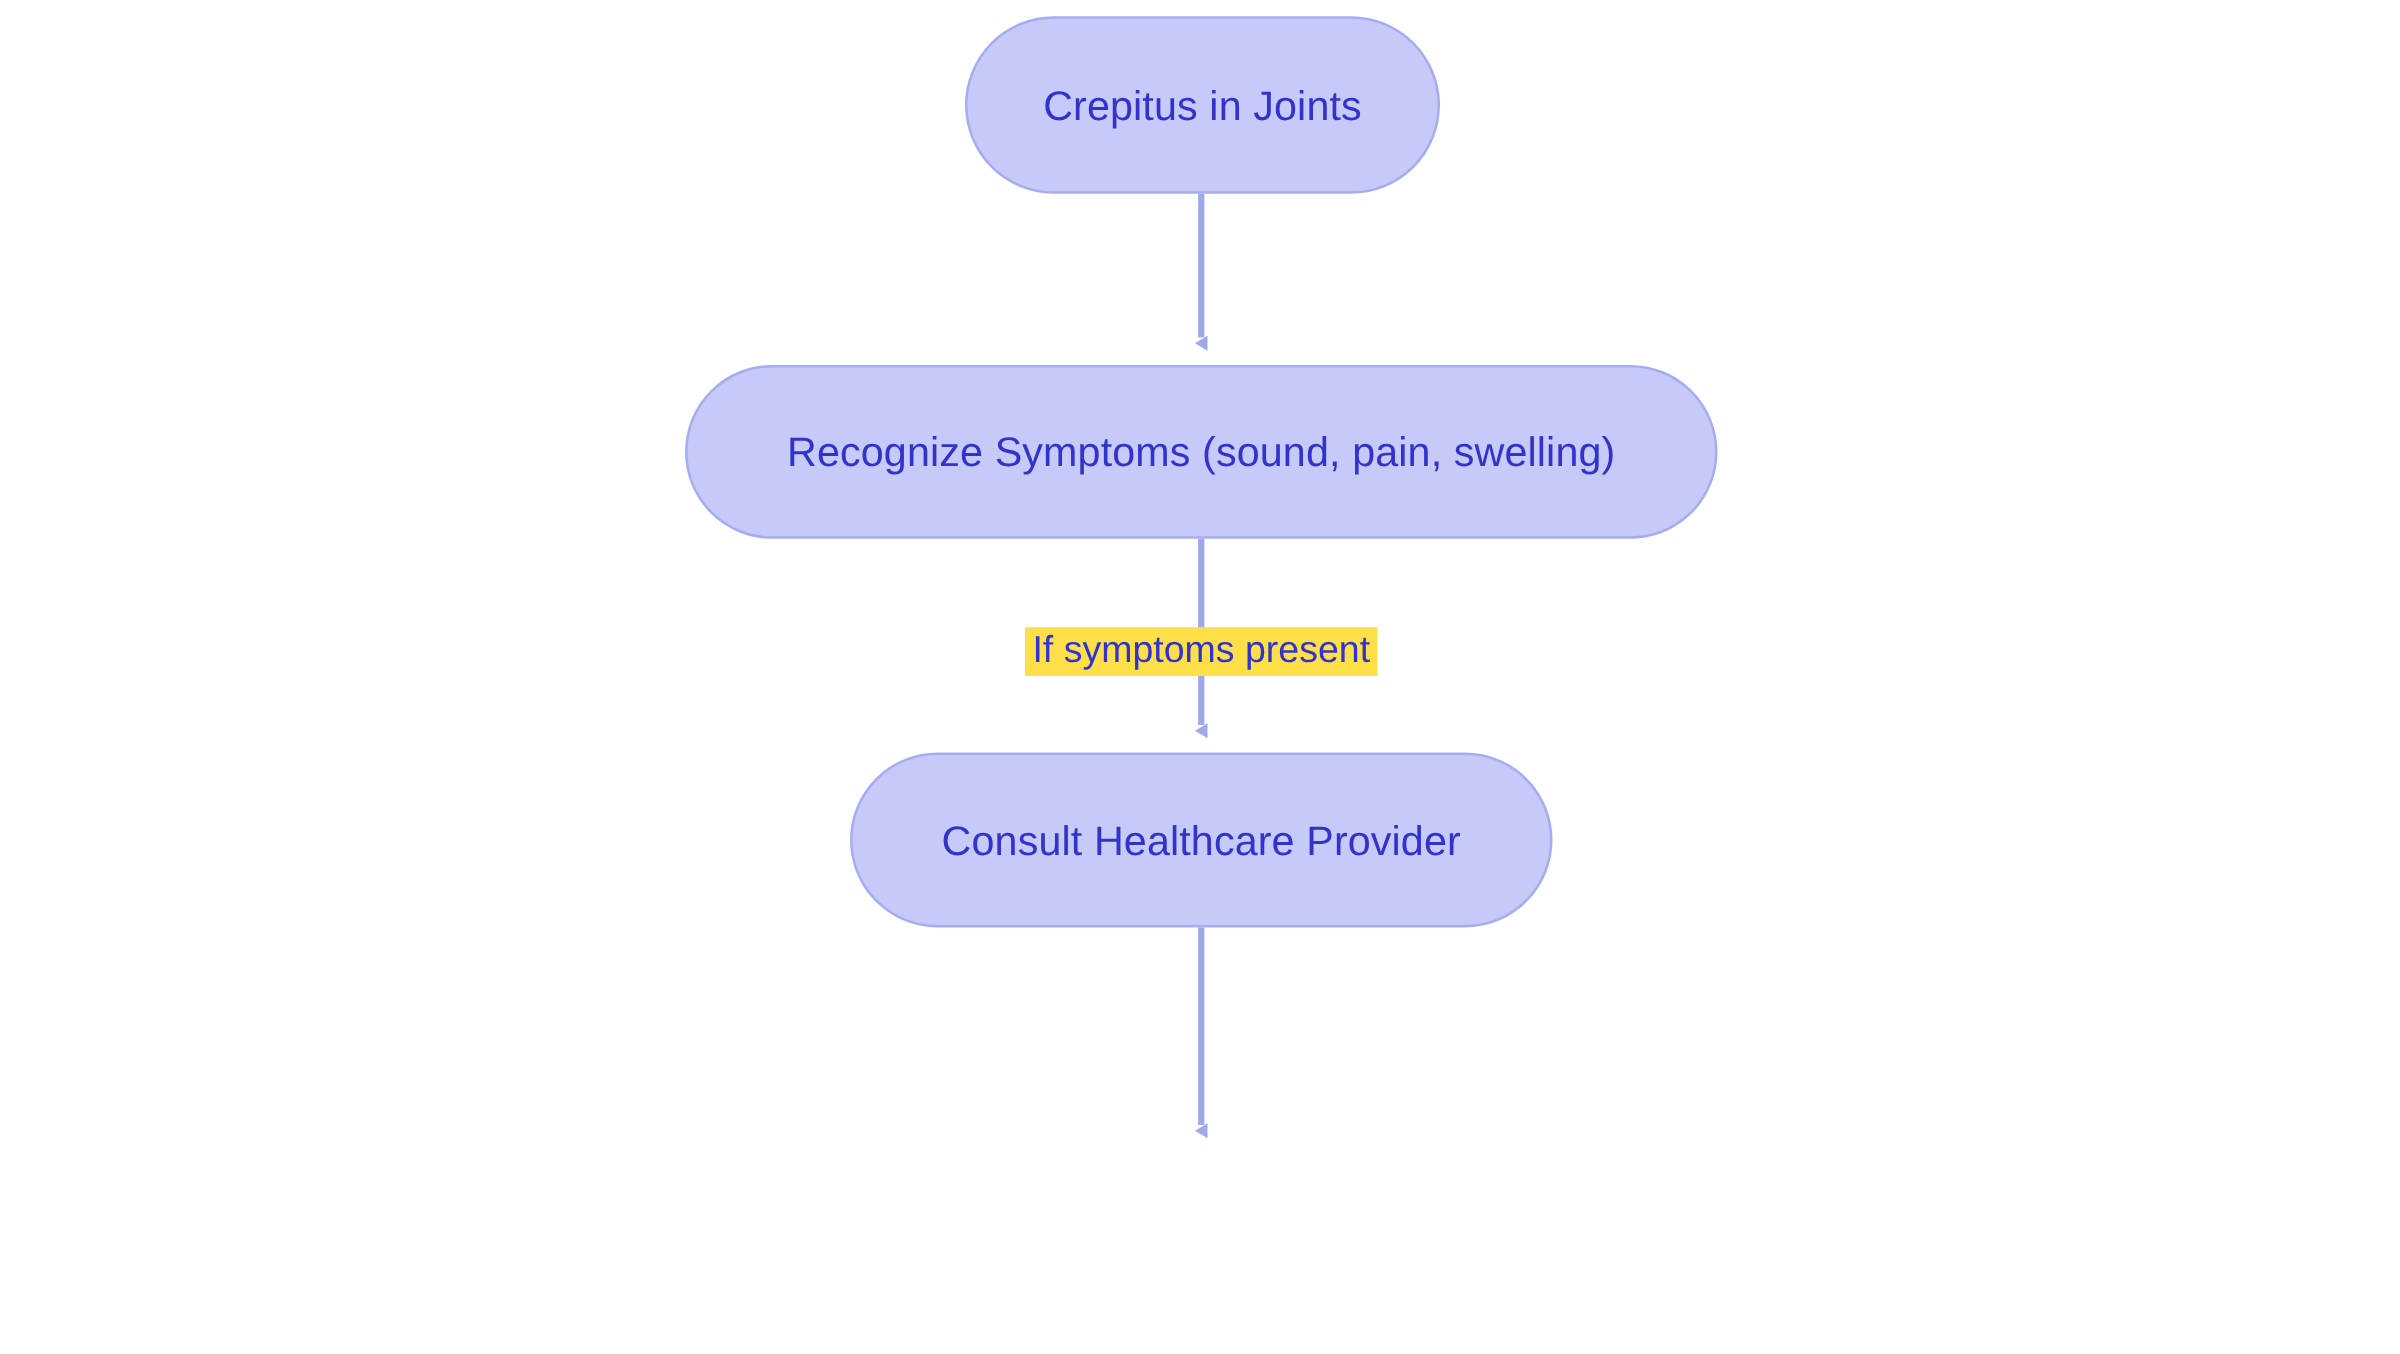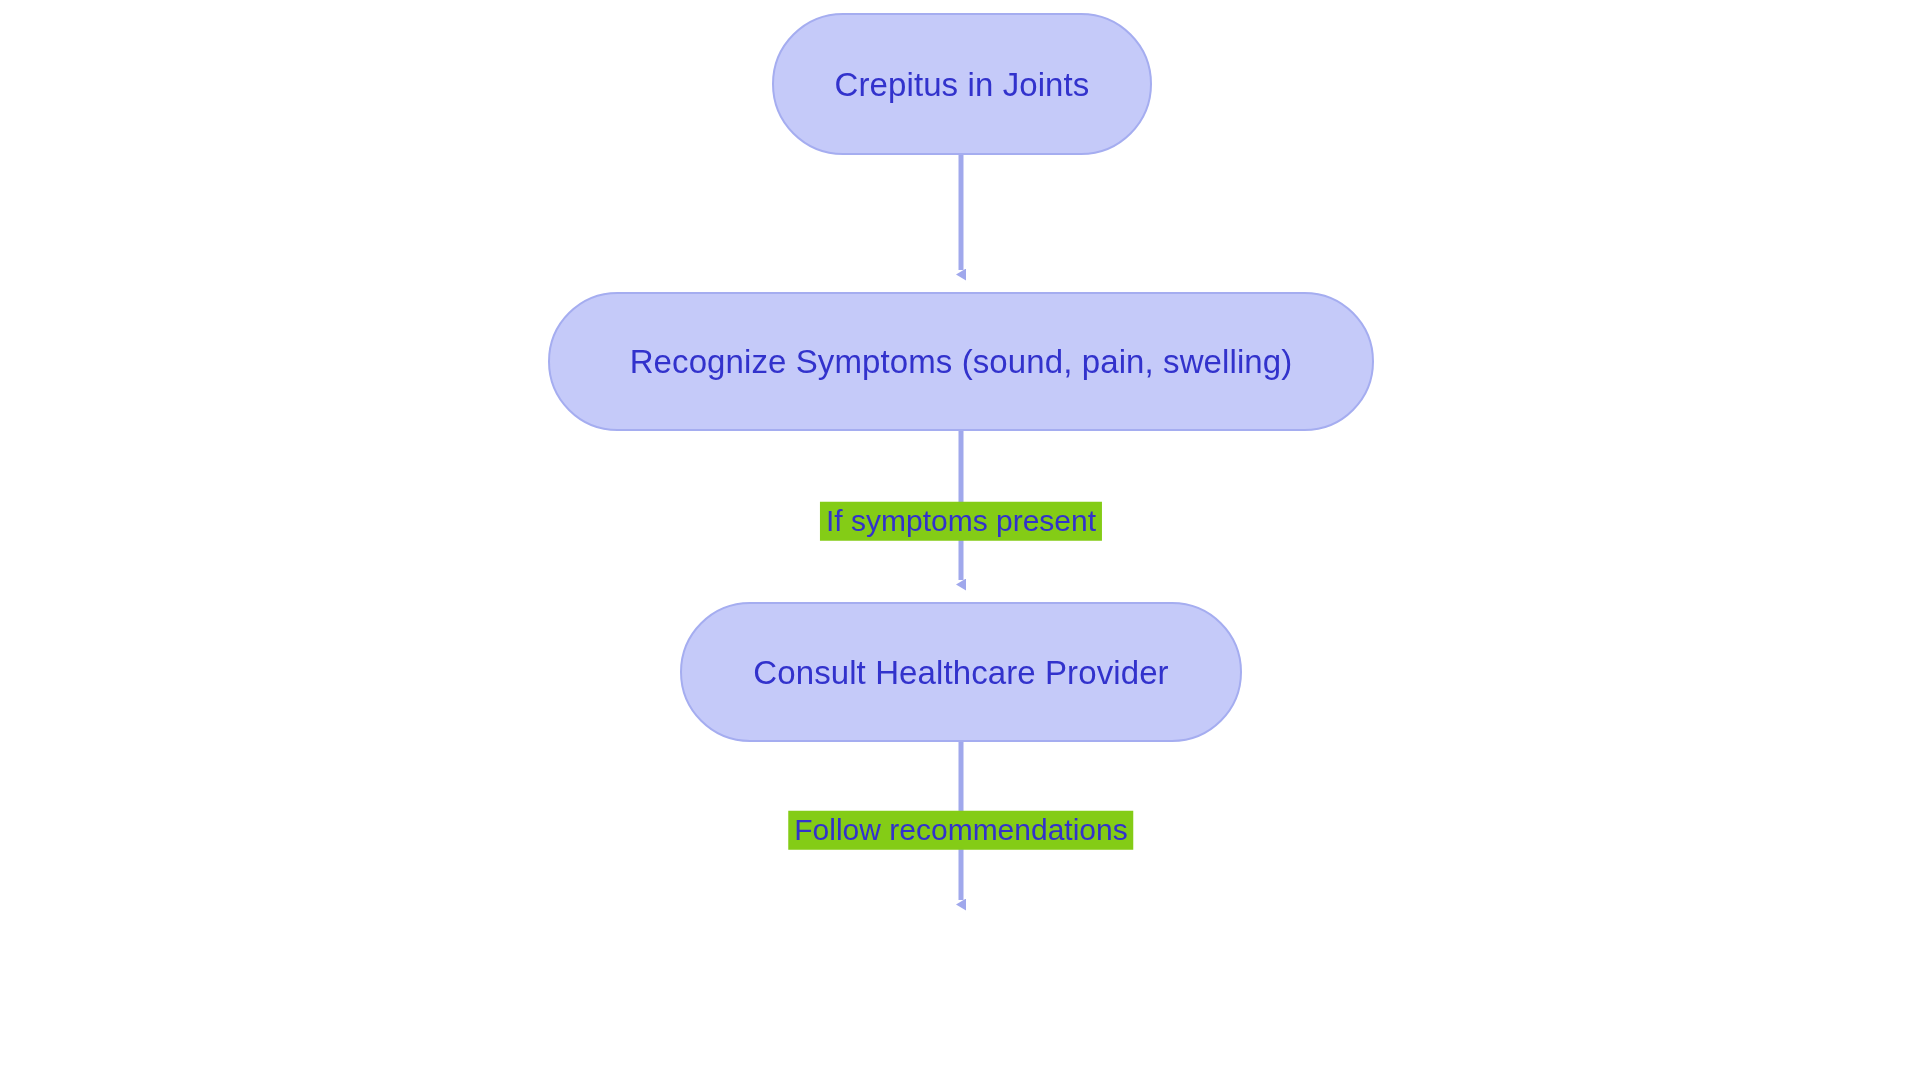--- a/index.html
+++ b/index.html
@@ -43,21 +43,21 @@
     font-size: 33px;
     font-weight: 400;
     letter-spacing: 0.1px;
     white-space: nowrap;
     line-height: 1;
     text-align: center;
   }
   .edge-label {
     position: absolute;
     transform: translate(-50%, -50%);
-    background: #84cc16;
+    background: #fde047;
     color: #3232cc;
     font-size: 30px;
     line-height: 1.15;
     white-space: nowrap;
     padding: 2px 6px;
     text-align: center;
   }
 
   
   #node-crepitus          { left: 772px;  top: 13px;   width: 380px; height: 142px; }
@@ -96,15 +96,14 @@
     <span class="node-label">Recognize Symptoms (sound, pain, swelling)</span>
   </div>
 
   <div class="node" id="node-consult">
     <span class="node-label">Consult Healthcare Provider</span>
   </div>
 
 
   <div class="edge-label" id="edge-label-1">If symptoms present</div>
 
-  <div class="edge-label" id="edge-label-2">Follow recommendations</div>
 
 </div>
 
 </body></html>

